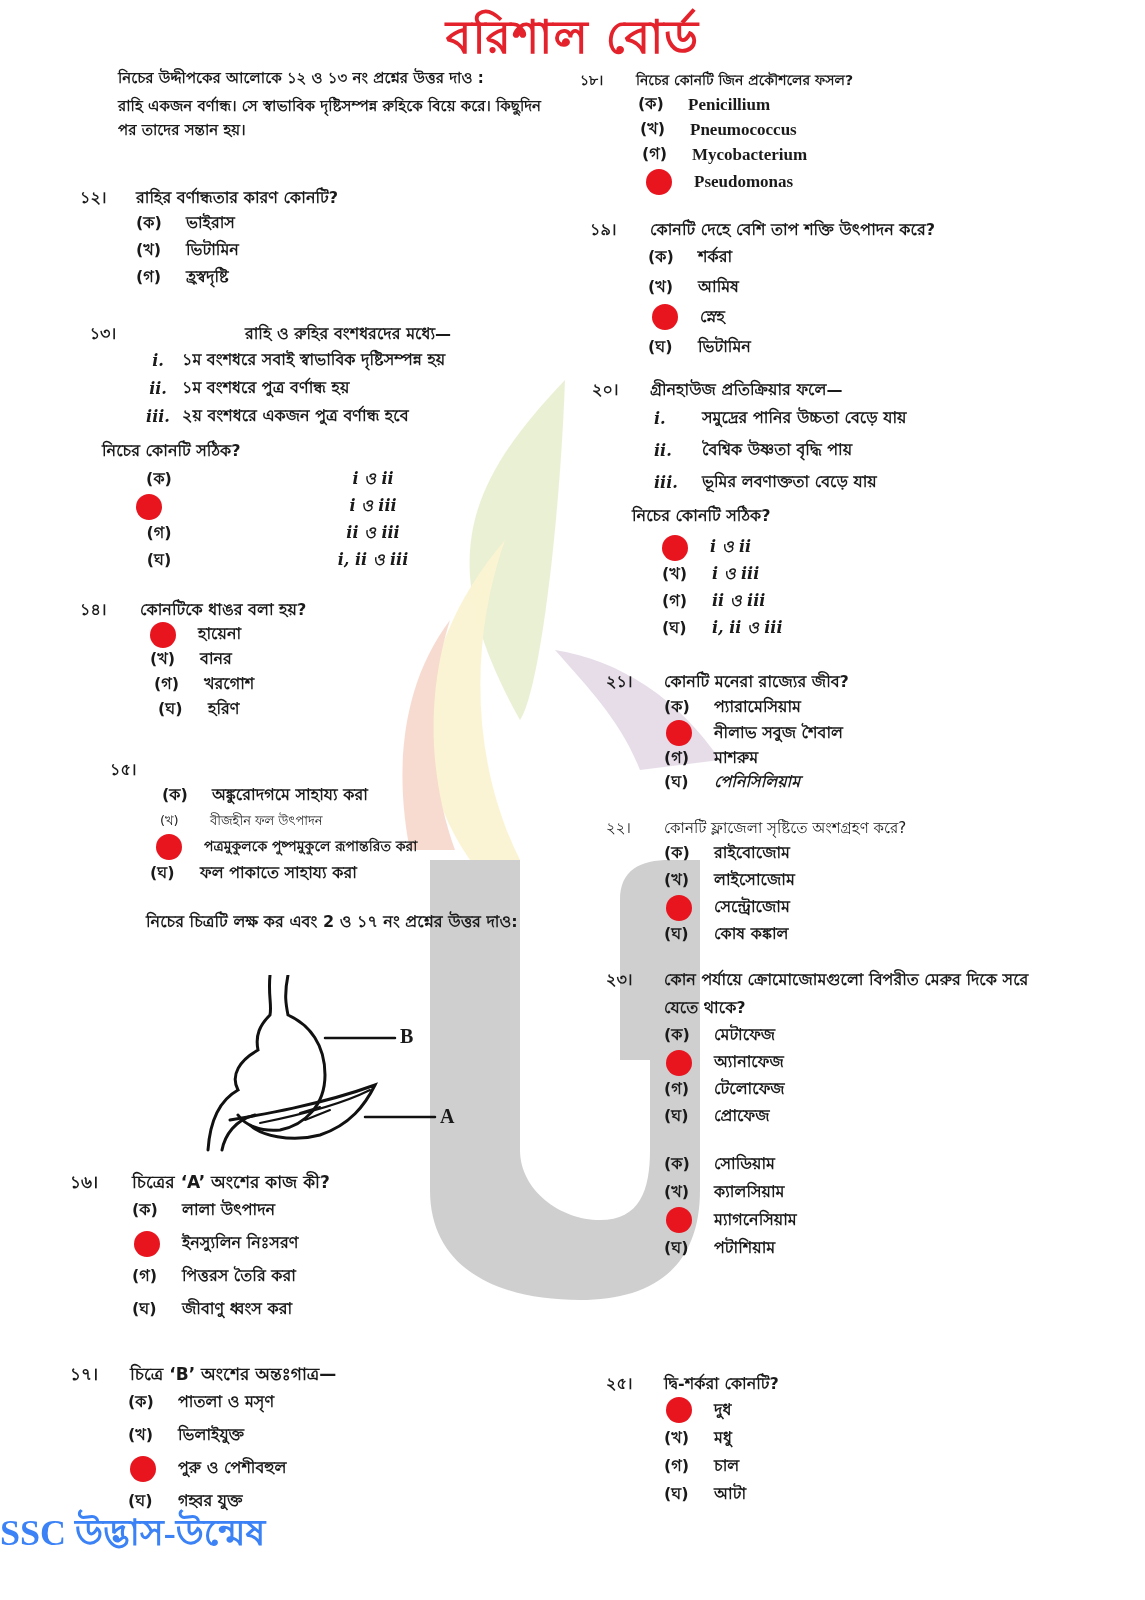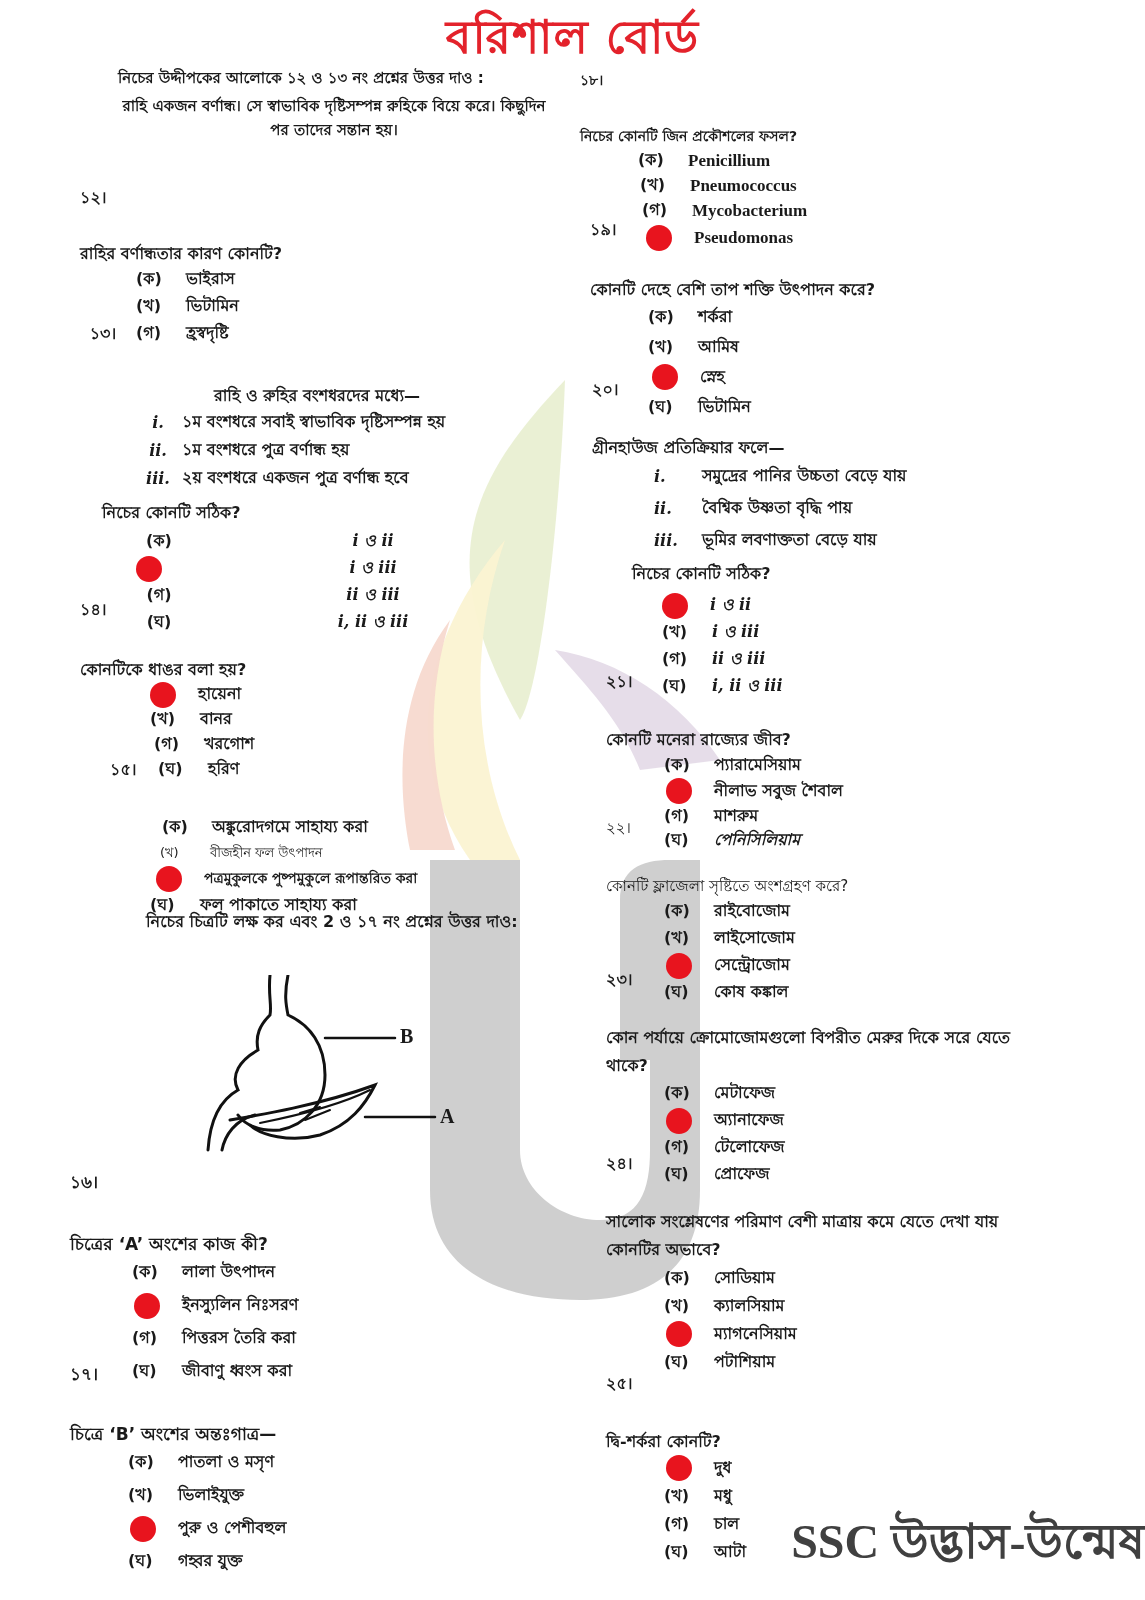--- a/index.html
+++ b/index.html
@@ -7,33 +7,33 @@
   body { position: relative; font-family: "DejaVu Sans", "Liberation Sans", sans-serif; color: #1a1a1a; }
 
   .watermark { position: absolute; left: 0; top: 0; width: 1145px; height: 1600px; pointer-events: none; z-index: 0; }
 
   .title {
     position: absolute; left: 0; right: 0; top: 2px; text-align: center;
     color: #e3222b; font-size: 46px; font-weight: bold; letter-spacing: 1px;
     font-family: "DejaVu Sans", sans-serif; z-index: 2;
   }
   .footer {
-    position: absolute; left: 0; right: 0; top: 1505px; text-align: right;
-    color: #404040; font-size: 48px; font-weight: bold;
+    position: absolute; left: 0; right: 0; top: 1505px; text-align: left;
+    color: #3b82f6; font-size: 36px; font-weight: bold;
     font-family: "Liberation Serif", "DejaVu Serif", serif; z-index: 2;
   }
 
   .col { position: absolute; z-index: 2; }
   .col-left { left: 70px; top: 66px; width: 480px; }
 
   .stem-text { font-size: 15px; font-weight: bold; line-height: 24px; padding-left: 48px; }
-  .stem-text.para { margin-top: 4px; text-align: center; }
+  .stem-text.para { margin-top: 4px; }
 
   .q { position: absolute; }
-  .q-head { display: flex; font-size: 16px; font-weight: bold; line-height: 24px; flex-direction: column; }
+  .q-head { display: flex; font-size: 16px; font-weight: bold; line-height: 24px; }
   .q-num { width: 56px; flex: 0 0 56px; }
   .q-text { flex: 1; }
 
   .opt { display: flex; align-items: center; height: 27px; font-size: 16px; font-weight: bold; padding-left: 62px; }
   .opt-label { width: 50px; flex: 0 0 50px; }
   .opt-text { flex: 1; }
   .opt.latin .opt-text { font-family: "Liberation Serif", "DejaVu Serif", serif; font-size: 17px; }
   .dot { width: 26px; height: 26px; border-radius: 50%; background: #e8141e; display: inline-block; margin-left: 2px; }
   .opt.correct .opt-label { display: flex; align-items: center; }
 
@@ -393,24 +393,20 @@
       <span class="opt-label">(গ)</span>
       <span class="opt-text">টেলোফেজ</span>
     </div>
   <div class="opt" style="height:27px;padding-left:58px">
       <span class="opt-label">(ঘ)</span>
       <span class="opt-text">প্রোফেজ</span>
     </div>
 </div>
 
 <div class="q" style="left:606px; top:1150px; width:450px; z-index:2;">
-  <div class="q-head" style="line-height:28px">
-      <span class="q-num" style="width:58px;flex-basis:58px">২৪।</span>
-      <span class="q-text">সালোক সংশ্লেষণের পরিমাণ বেশী মাত্রায় কমে যেতে দেখা যায় কোনটির অভাবে?</span>
-    </div>
   <div class="opt" style="height:28px;padding-left:58px">
       <span class="opt-label">(ক)</span>
       <span class="opt-text">সোডিয়াম</span>
     </div>
   <div class="opt" style="height:28px;padding-left:58px">
       <span class="opt-label">(খ)</span>
       <span class="opt-text">ক্যালসিয়াম</span>
     </div>
   <div class="opt correct" style="height:28px;padding-left:58px">
       <span class="opt-label">

